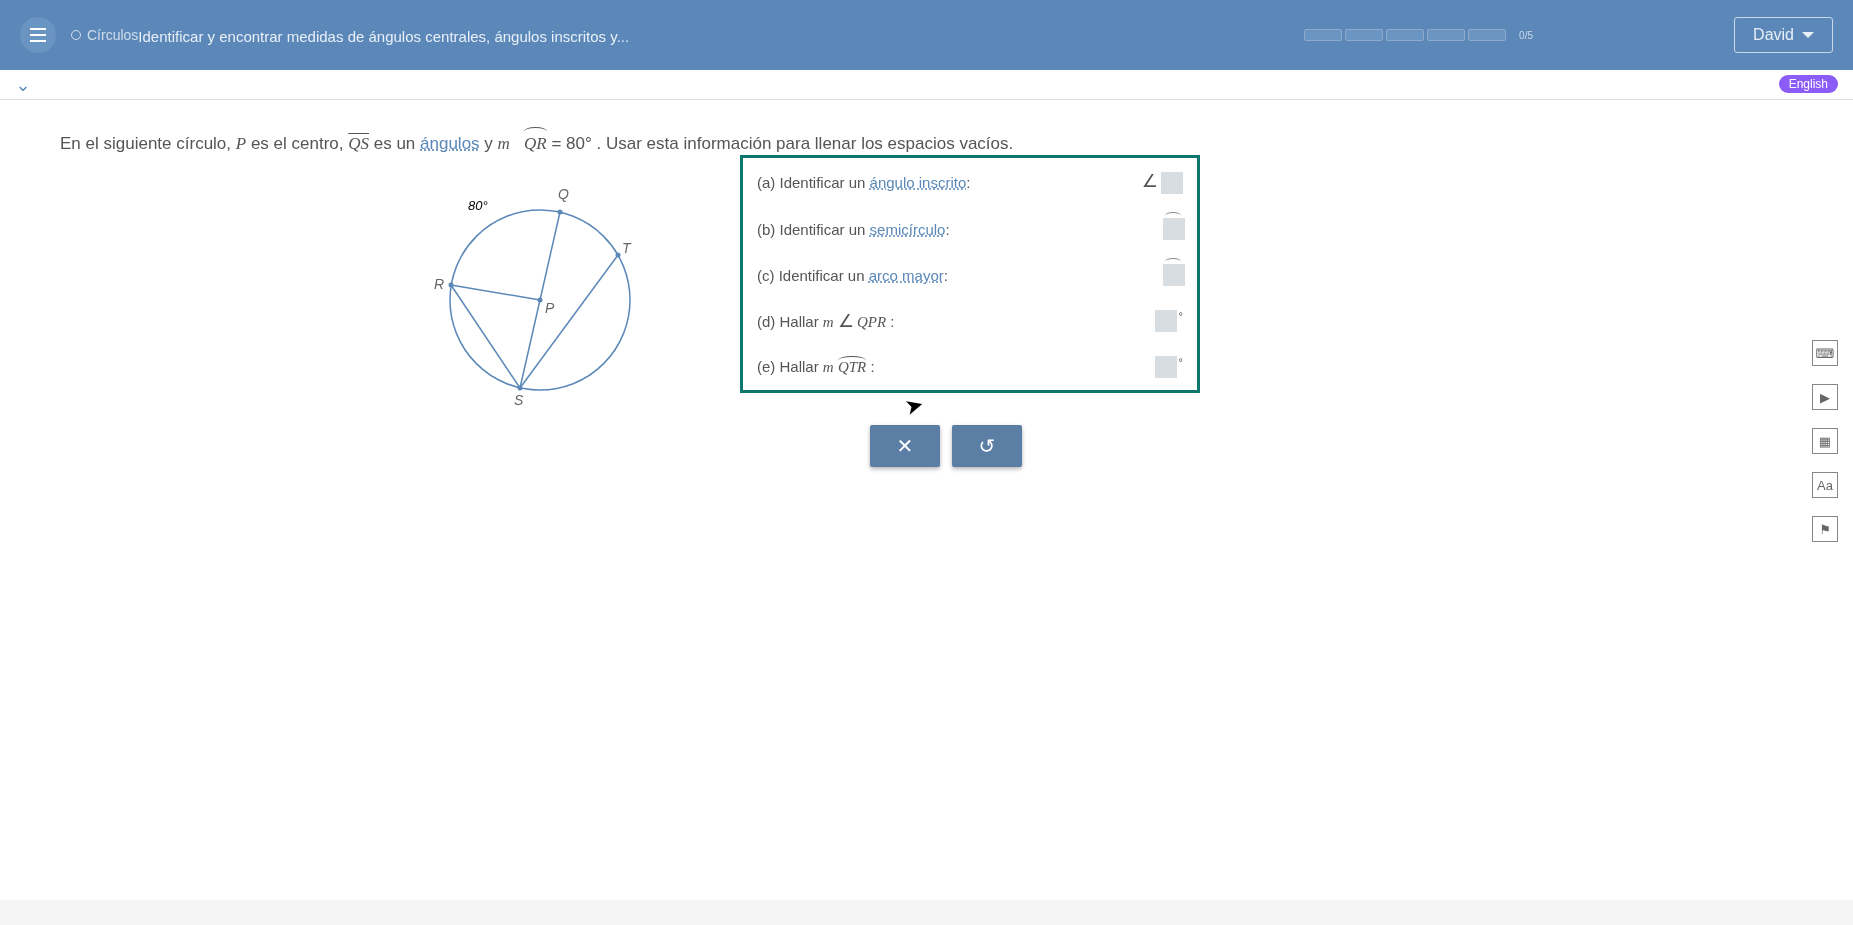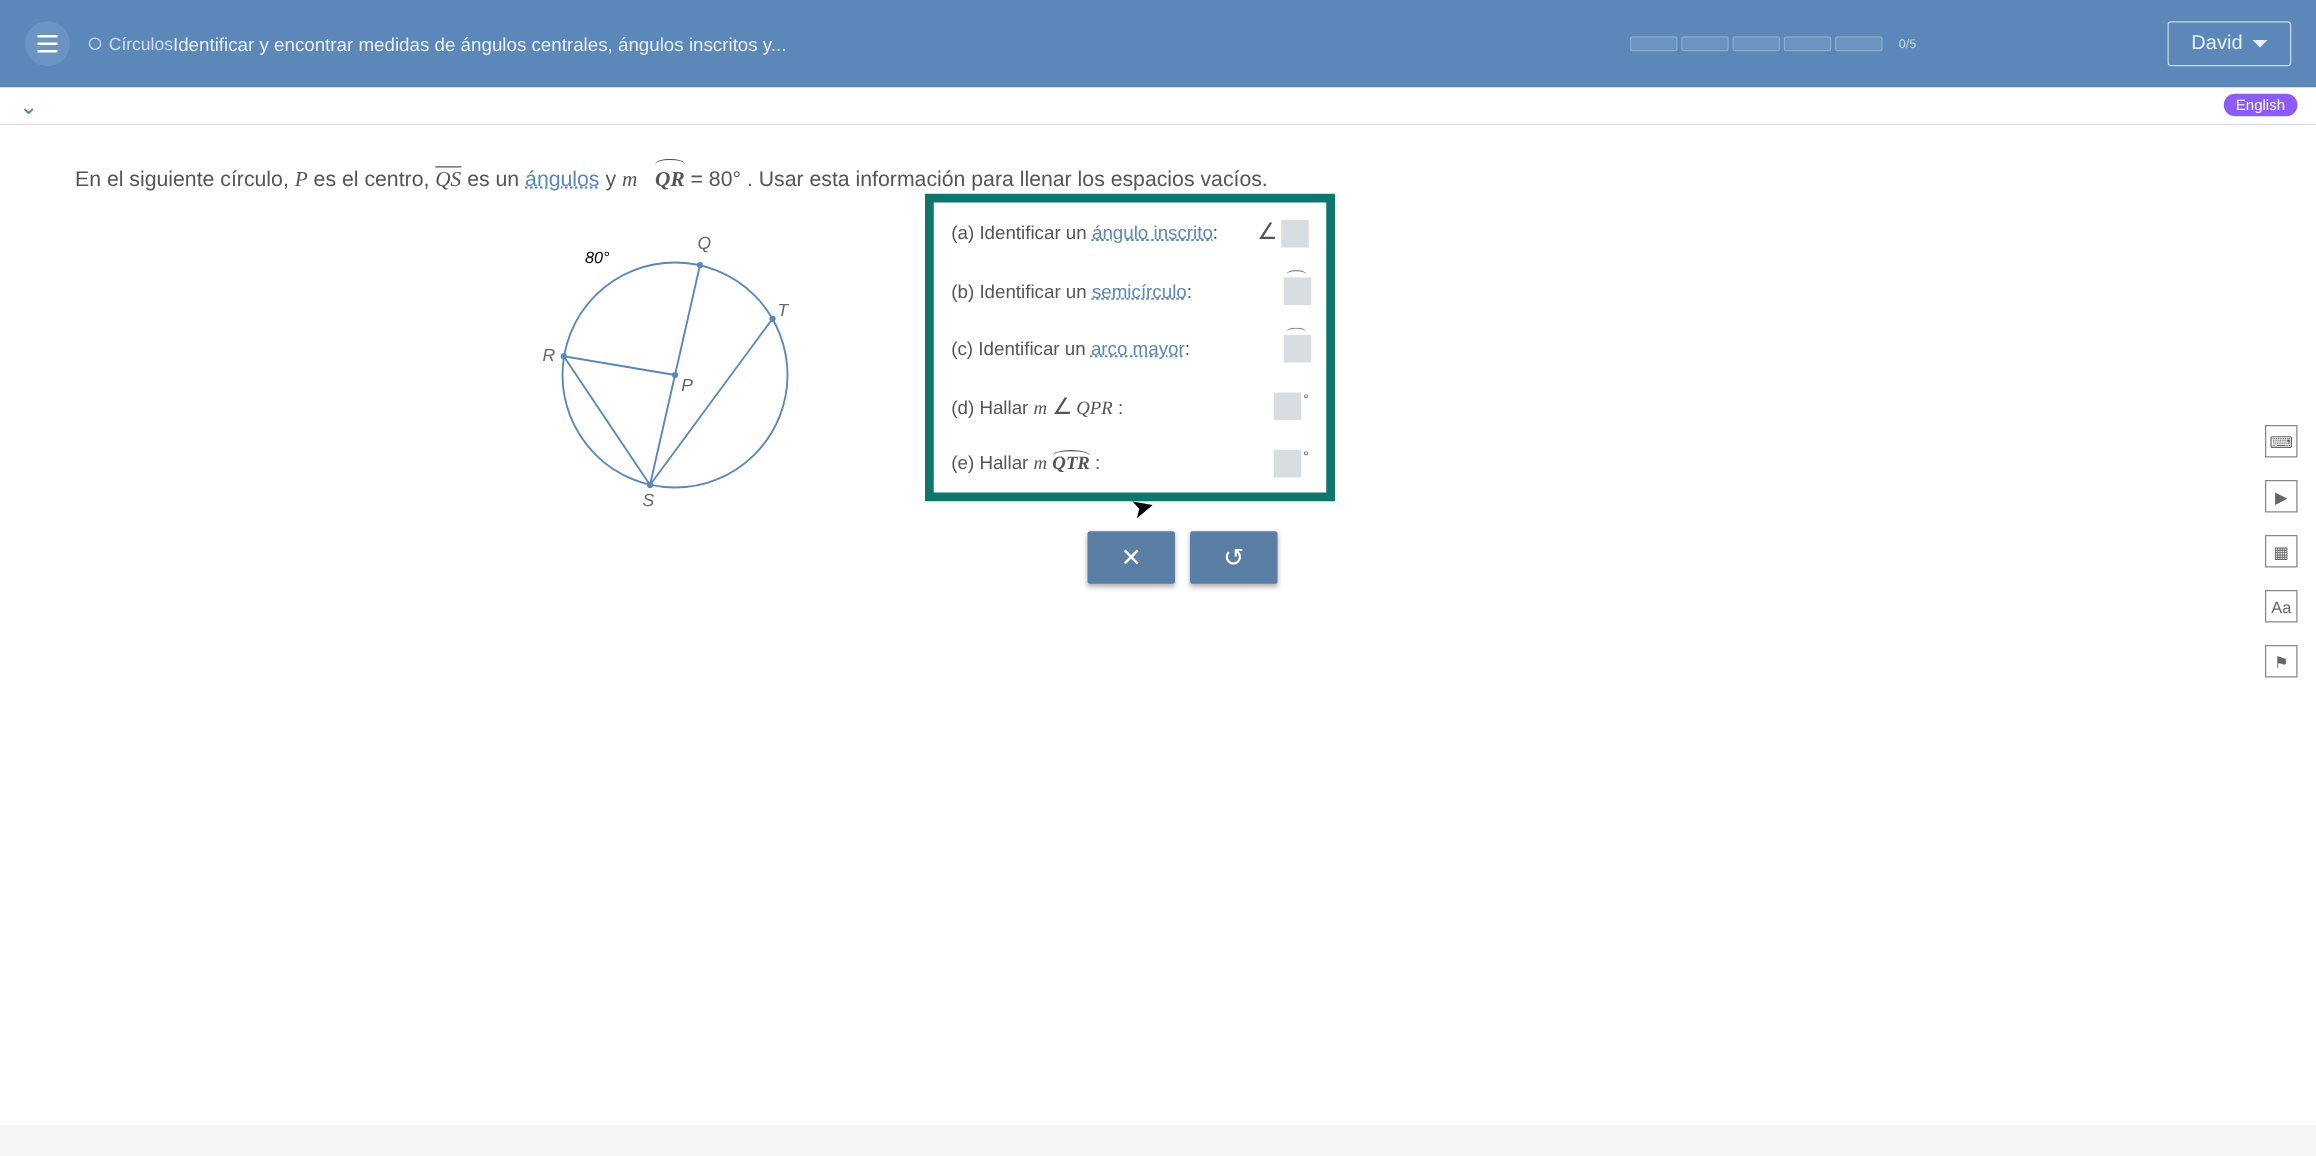--- a/index.html
+++ b/index.html
@@ -53,24 +53,24 @@
       position: relative;
     }
     .expand-btn { width: 26px; height: 20px; display: flex; align-items: center; justify-content: center; cursor: pointer; }
     .chev-blue { color: #5b88b8; font-size: 18px; }
     .english-badge { position: absolute; right: 15px; top: 5px; background: #8b5cf6; color: #fff; font-size: 12px; padding: 2px 10px; border-radius: 10px; cursor: pointer; }
     .content { padding: 30px 60px; background: #fff; min-height: 800px; position: relative; }
     .problem-text { font-size: 17px; color: #555; line-height: 1.6; }
     .overline { text-decoration: overline; }
     .vlink { color: #5b88b8; text-decoration: underline dotted; cursor: pointer; }
     .italic-var { font-style: italic; font-family: 'Times New Roman', serif; }
-    .arc { position: relative; display: inline-block; font-weight: bold; }
+    .arc { position: relative; display: inline-block; }
     .arc::before { content: ''; position: absolute; top: -3px; left: 0; right: 0; height: 8px; border-top: 1.5px solid #555; border-radius: 50%; }
     .diagram-area { position: absolute; left: 420px; top: 80px; }
-    .answer-box { position: absolute; left: 740px; top: 55px; border: 7px solid #0f766e; width: 328px; background: #fff; }
+    .answer-box { position: absolute; left: 740px; top: 55px; border: 3px solid #0f766e; width: 460px; background: #fff; }
     .answer-row { padding: 12px 14px; font-size: 15px; color: #555; display: flex; align-items: center; justify-content: space-between; }
     .answer-row:not(:last-child) { border-bottom: 0px solid #eee; }
     .input-blank { width: 22px; height: 22px; background: #d8dde2; border: none; display: inline-block; vertical-align: middle; }
     .angle-sym { font-size: 18px; margin-right: 3px; }
     .deg { font-size: 11px; margin-left: 2px; vertical-align: top; }
     .arc-small { position: relative; display: inline-block; width: 20px; text-align: center; }
     .arc-small::before { content: ''; position: absolute; top: -6px; left: 2px; right: 2px; height: 6px; border-top: 1.5px solid #888; border-radius: 50%; }
     .action-buttons { position: absolute; left: 870px; top: 325px; display: flex; gap: 12px; }
     .act-btn { width: 70px; height: 42px; background: #5b7ea5; color: #fff; display: flex; align-items: center; justify-content: center; font-size: 20px; cursor: pointer; box-shadow: 0 2px 4px rgba(0,0,0,0.3); border-radius: 2px; }
     .side-tools { position: absolute; right: 15px; top: 240px; display: flex; flex-direction: column; gap: 18px; }

